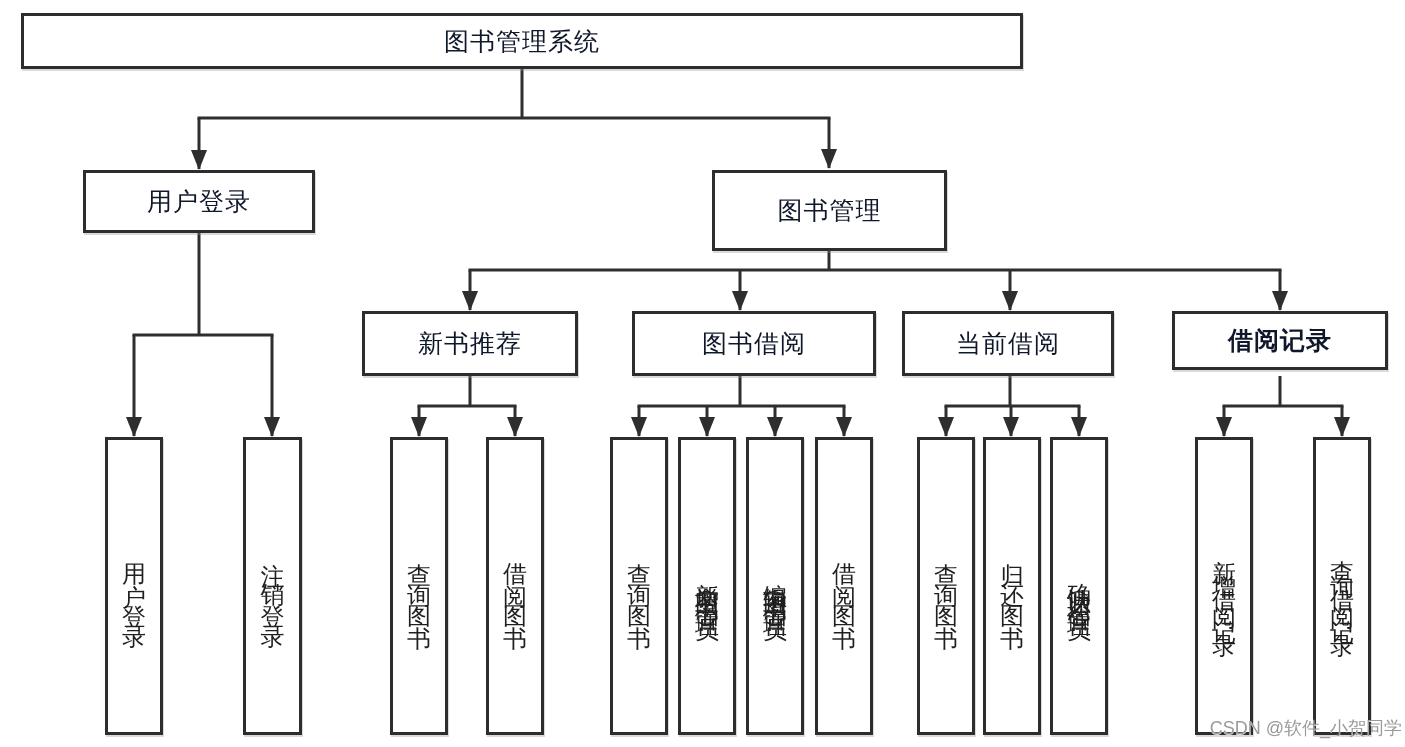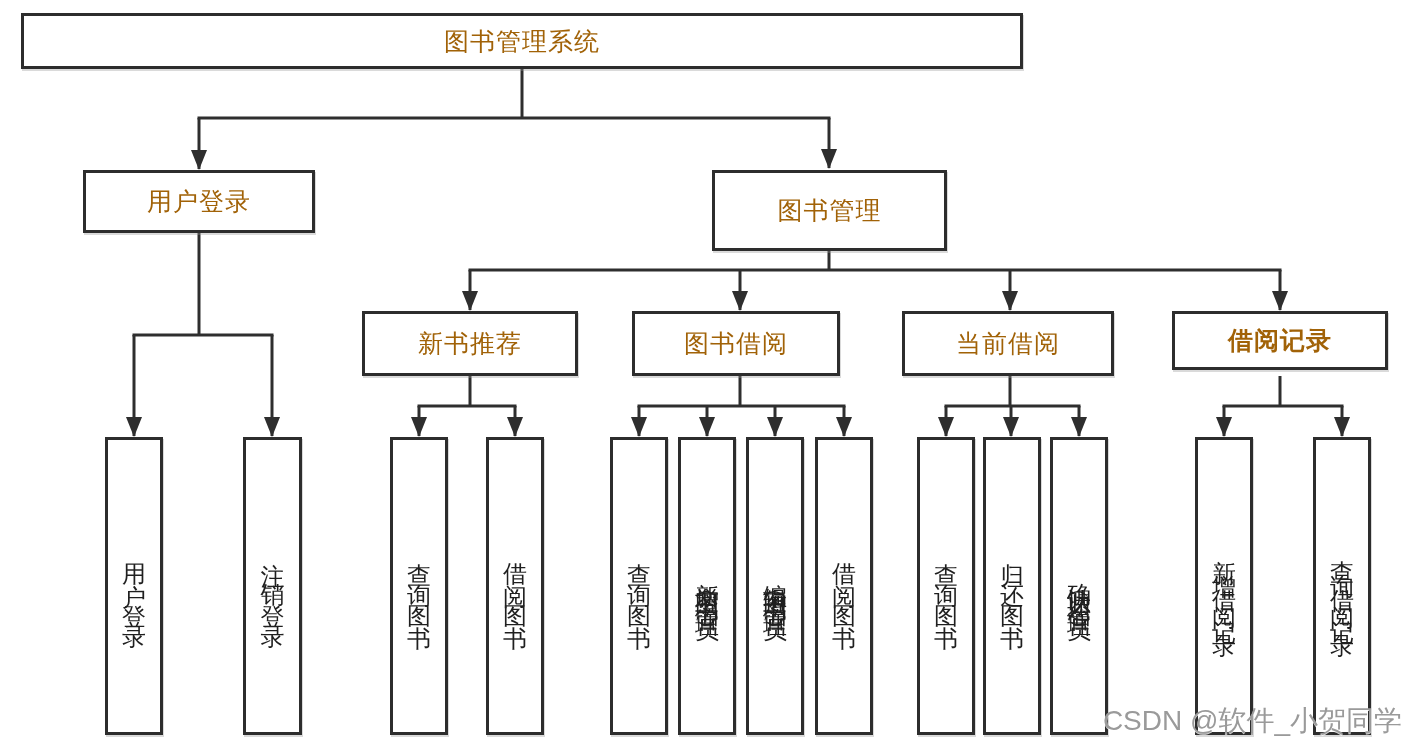--- a/index.html
+++ b/index.html
@@ -27,42 +27,42 @@
     box-sizing: border-box;
     border: 3px solid #2d2d2d;
     background: #ffffff;
     box-shadow: 1px 2px 0 rgba(150,150,150,0.35);
     display: flex;
     align-items: center;
     justify-content: center;
   }
   .h-label {
     font-size: 25px;
-    color: #a16207;
+    color: #0f172a;
     letter-spacing: 1px;
     white-space: nowrap;
   }
   .leaf {
     top: 437px;
     width: 58px;
     height: 298px;
   }
   .v-label {
     writing-mode: vertical-rl;
     text-orientation: mixed;
     font-size: 24px;
     color: #1f1f1f;
     line-height: 1;
     white-space: nowrap;
   }
   .watermark {
     position: absolute;
     right: 3px;
     bottom: 7px;
-    font-size: 28px;
+    font-size: 18px;
     color: #9a9a9a;
     text-shadow: 0 1px 0 rgba(255,255,255,0.8);
     white-space: nowrap;
     margin-left: 34px;
   }
 </style>
 </head>
 <body>
 
 <div class="stage">
@@ -124,21 +124,21 @@
   <div class="box" style="left:83px; top:170px; width:232px; height:63px;">
     <span class="h-label">用户登录</span>
   </div>
   <div class="box" style="left:712px; top:170px; width:235px; height:81px;">
     <span class="h-label">图书管理</span>
   </div>
 
   <div class="box" style="left:362px; top:311px; width:216px; height:65px;">
     <span class="h-label">新书推荐</span>
   </div>
-  <div class="box" style="left:632px; top:311px; width:208px; height:65px;">
+  <div class="box" style="left:632px; top:311px; width:244px; height:65px;">
     <span class="h-label">图书借阅</span>
   </div>
   <div class="box" style="left:902px; top:311px; width:212px; height:65px;">
     <span class="h-label">当前借阅</span>
   </div>
   <div class="box" style="left:1172px; top:311px; width:216px; height:59px;font-weight:bold;">
     <span class="h-label">借阅记录</span>
   </div>
 
   <div class="box leaf" style="left:105px;">

